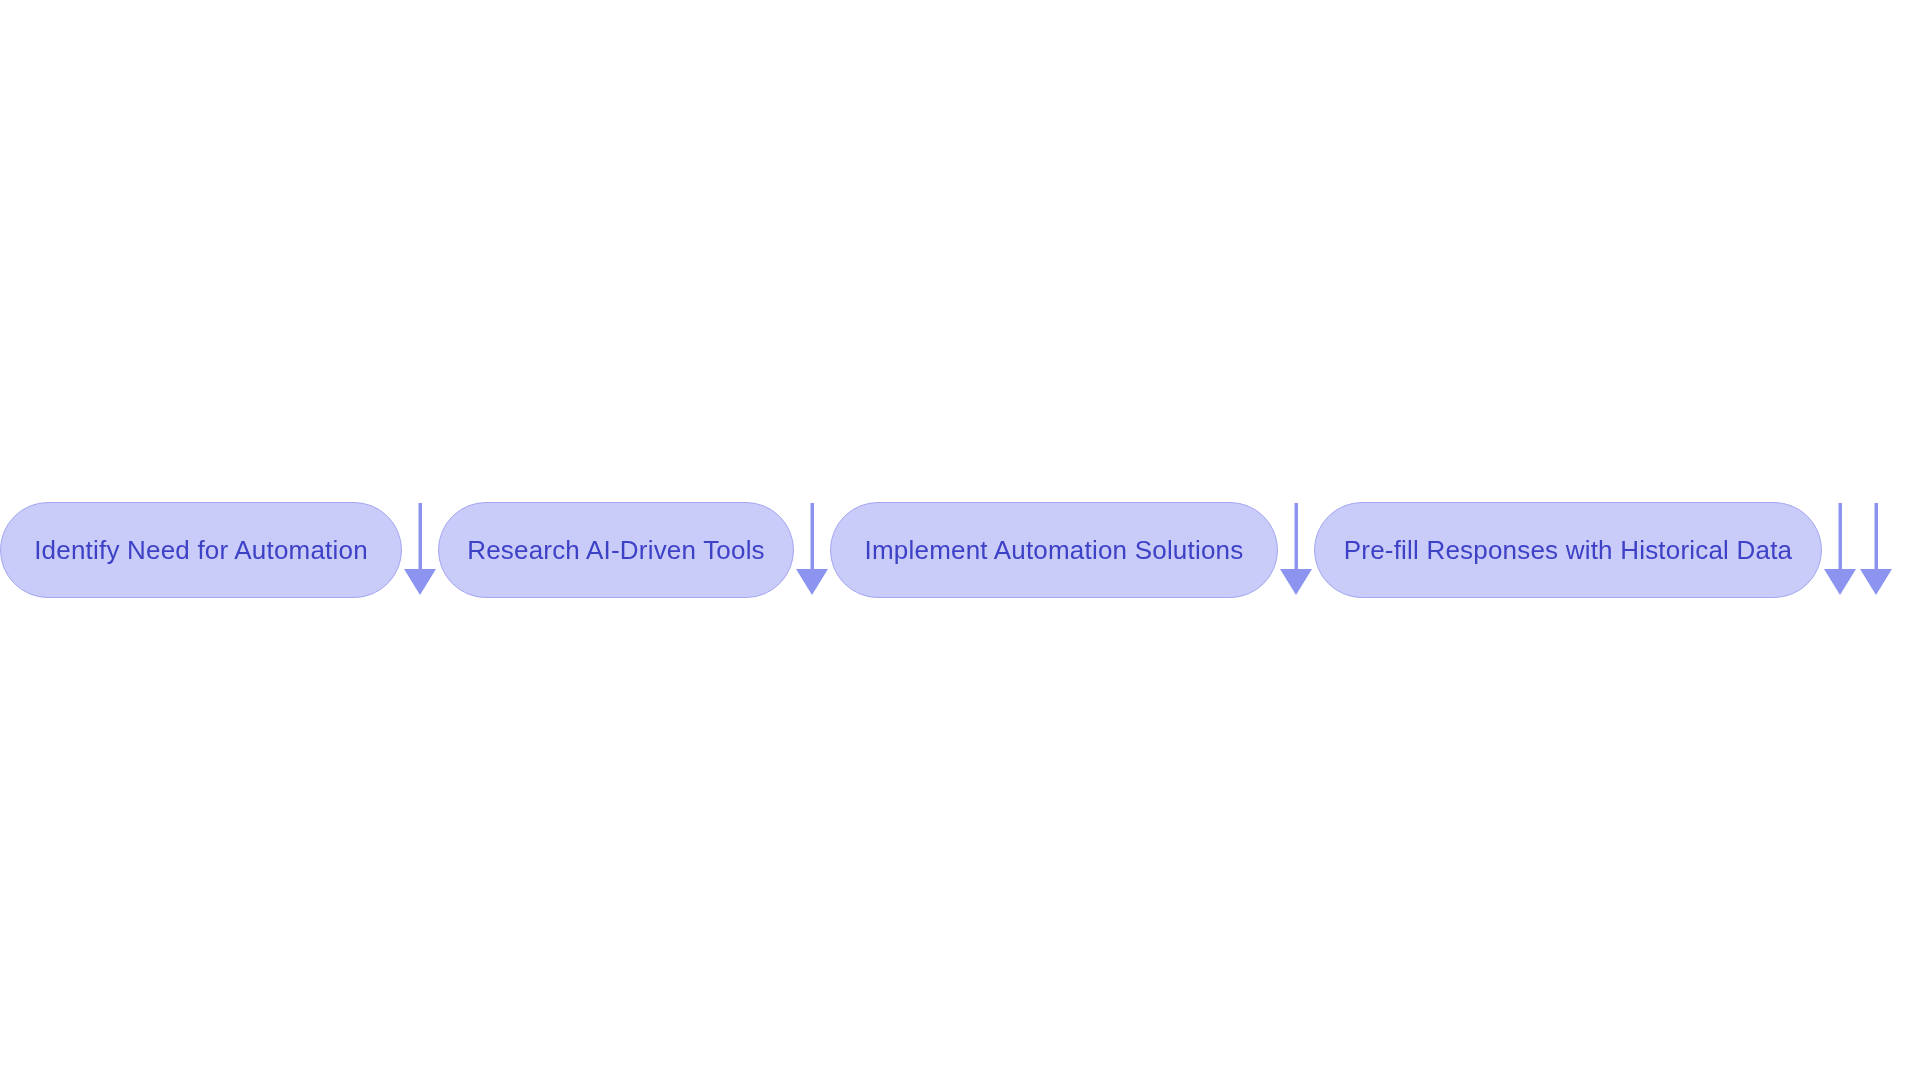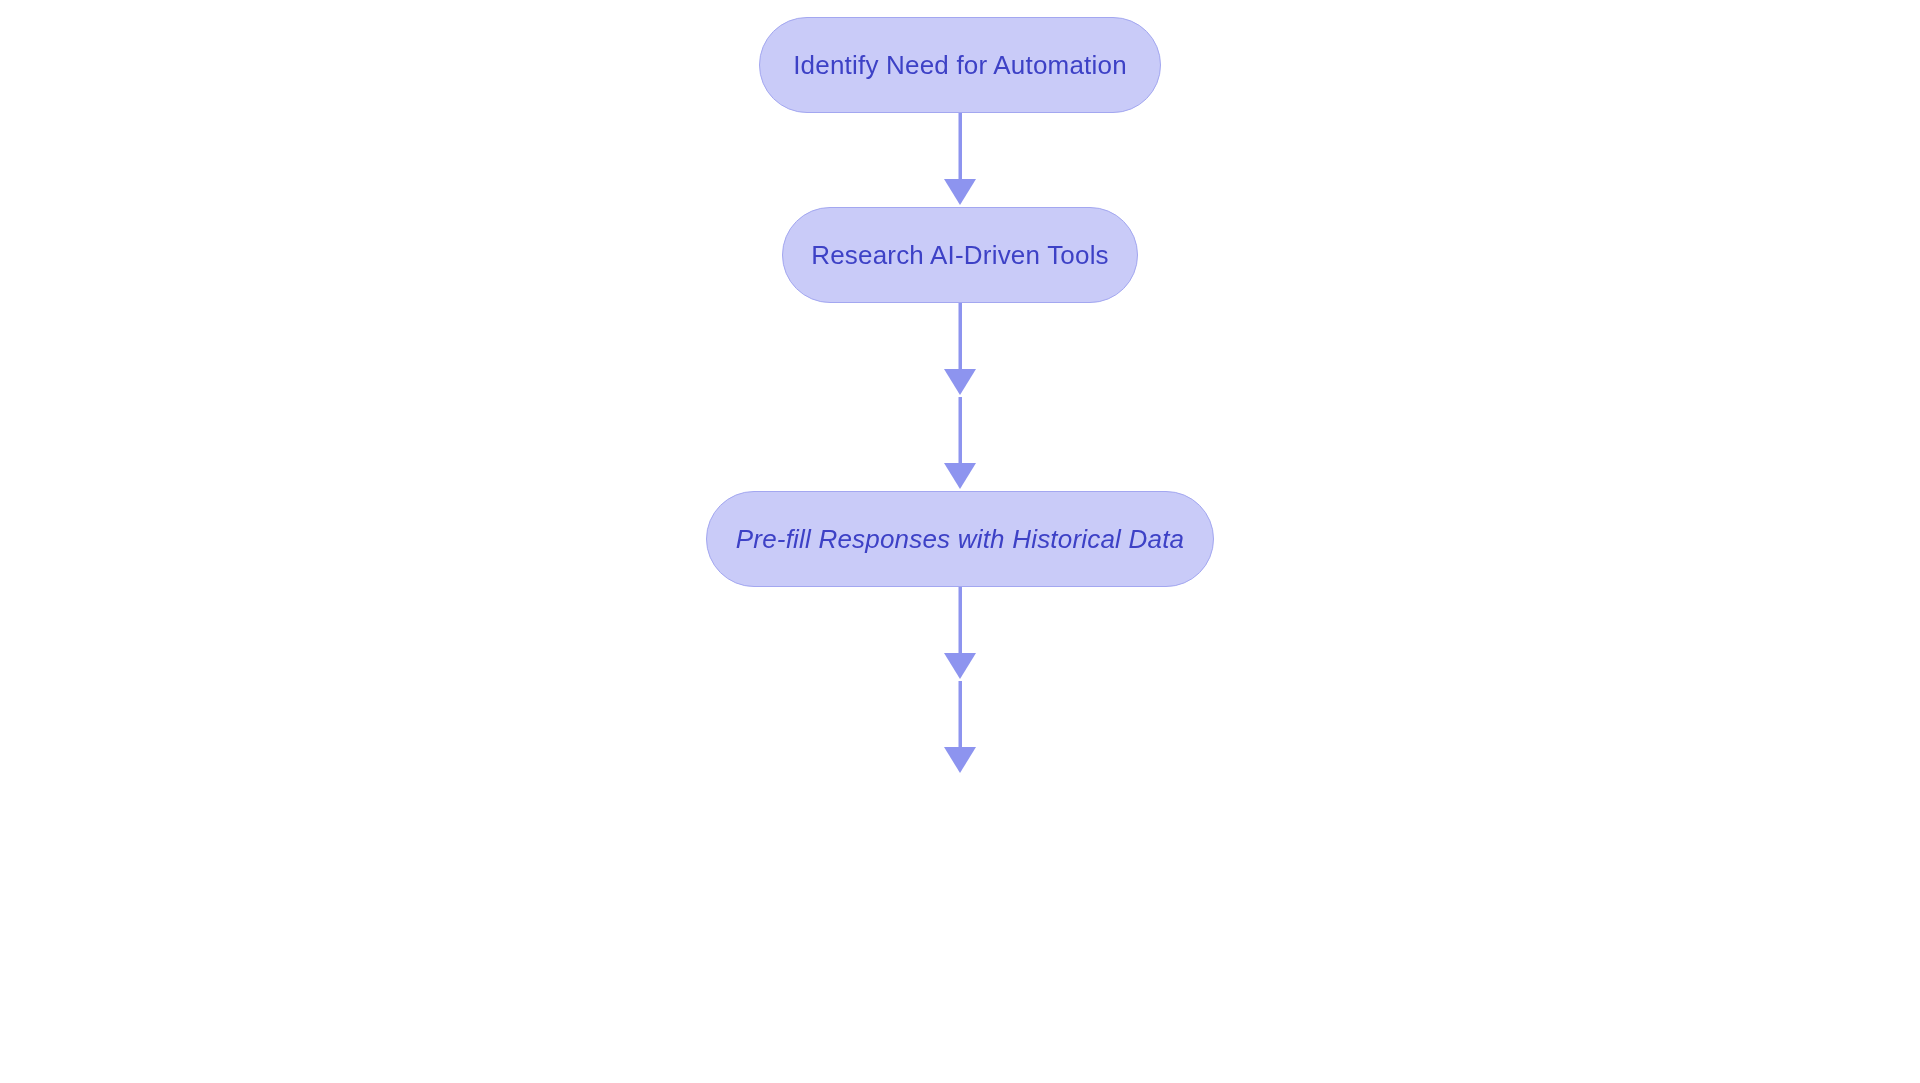--- a/index.html
+++ b/index.html
@@ -9,21 +9,21 @@
     width: 1920px;
     height: 1083px;
     overflow: hidden;
     font-family: "Liberation Sans", sans-serif;
   }
   .flowchart {
     position: relative;
     width: 1920px;
     height: 1083px;
     display: flex;
-    flex-direction: column;
+    flex-direction: row;
     align-items: center;
     padding-top: 17px;
     box-sizing: border-box;
   }
   .node {
     height: 96px;
     border-radius: 48px;
     background: #c9cbf8;
     border: 1.5px solid #a3a7f0;
     box-sizing: border-box;
@@ -32,21 +32,21 @@
     justify-content: center;
     color: #3d41c6;
     font-size: 26px;
     letter-spacing: 0.2px;
     white-space: nowrap;
     flex: 0 0 auto;
   }
   .w1 { width: 402px; }
   .w2 { width: 356px; }
   .w3 { width: 448px; }
-  .w4 { width: 508px; font-style: italic; }
+  .w4 { width: 508px; }
   .w5 { width: 472px; }
   .w6 { width: 356px; }
   .arrow {
     height: 94px;
     width: 36px;
     flex: 0 0 auto;
     display: block;
   }
   .arrow svg { display: block; }
   .arrow .stroke { fill: #8d94ef; }
@@ -67,20 +67,21 @@
 
   <div class="node w2">Research AI-Driven Tools</div>
 
   <div class="arrow">
     <svg width="36" height="94" viewBox="0 0 36 94" aria-hidden="true">
       <rect class="stroke" x="16.5" y="0" width="3.5" height="70"></rect>
       <polygon class="stroke" points="2,66 34,66 18,92"></polygon>
     </svg>
   </div>
 
+  <div class="node w3">Implement Automation Solutions</div>
 
   <div class="arrow">
     <svg width="36" height="94" viewBox="0 0 36 94" aria-hidden="true">
       <rect class="stroke" x="16.5" y="0" width="3.5" height="70"></rect>
       <polygon class="stroke" points="2,66 34,66 18,92"></polygon>
     </svg>
   </div>
 
   <div class="node w4">Pre-fill Responses with Historical Data</div>
 

